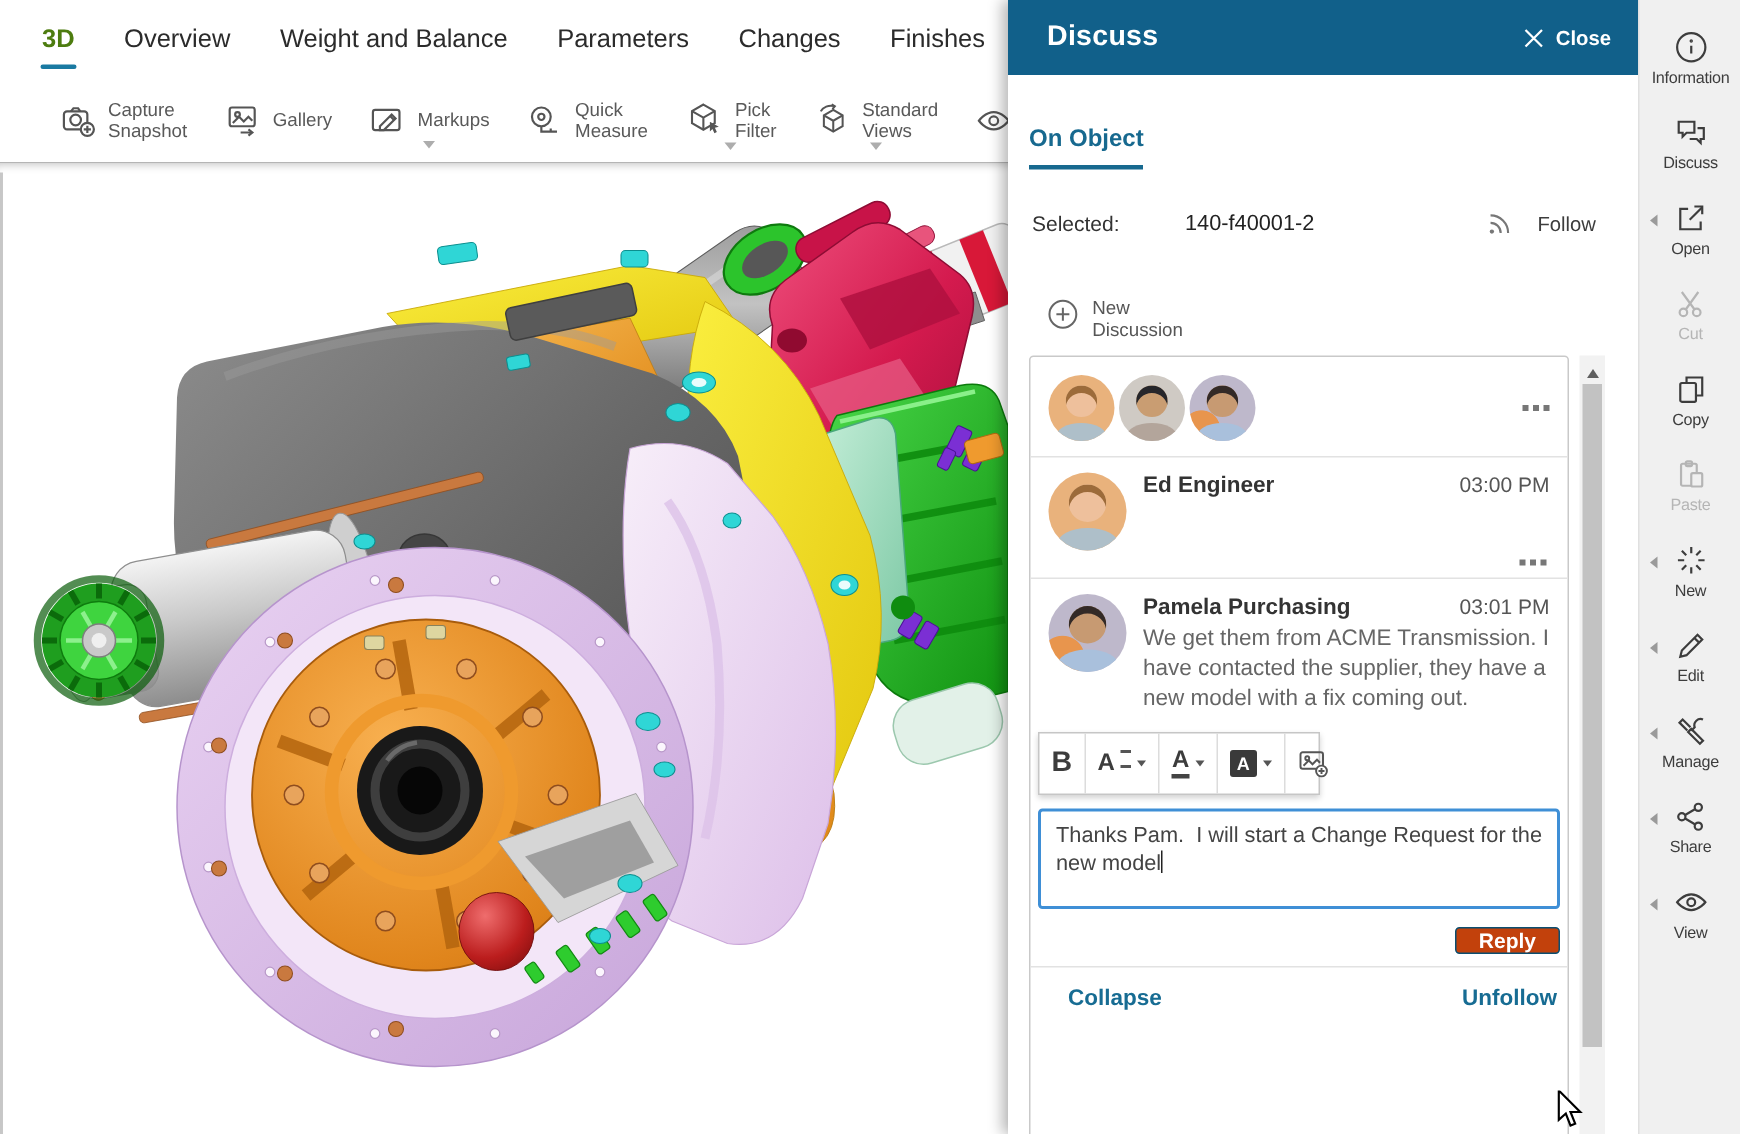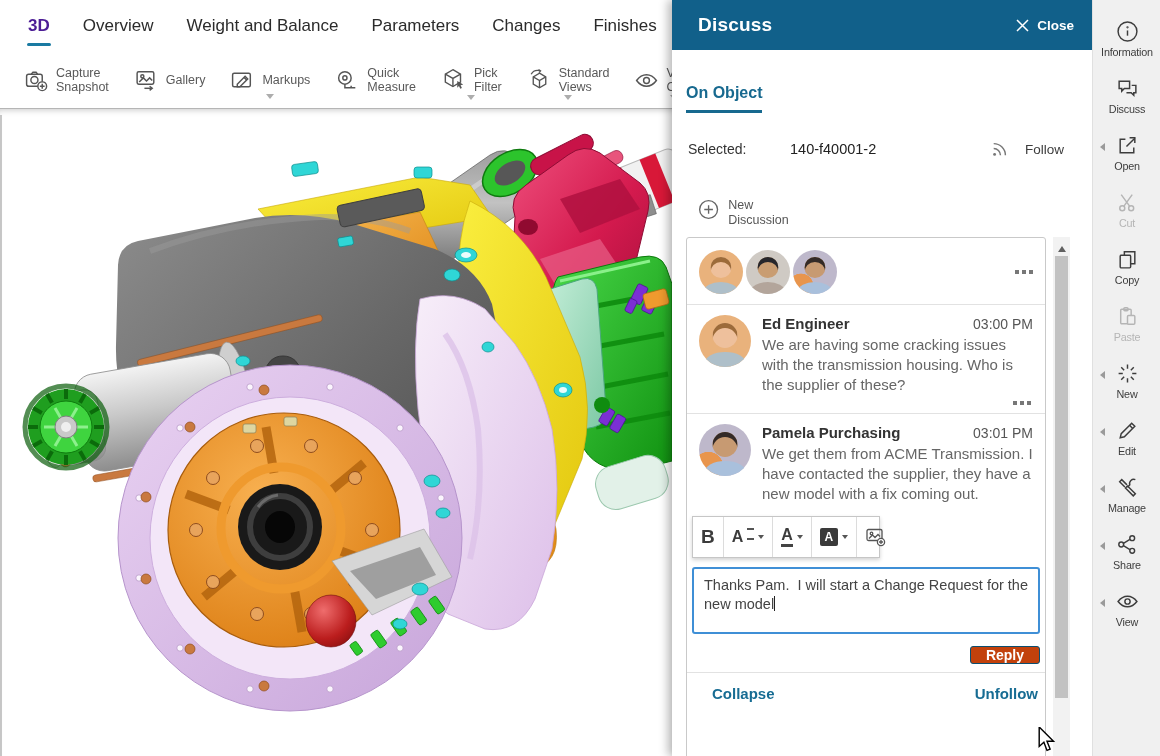--- a/index.html
+++ b/index.html
@@ -3,25 +3,25 @@
 <meta charset="utf-8">
 <style>
   html,body{margin:0;padding:0;}
   body{width:1160px;height:756px;position:relative;overflow:hidden;background:#fff;
        font-family:"Liberation Sans",sans-serif;color:#333;}
   .left-region{position:absolute;left:0;top:0;width:672px;height:756px;background:#fff;}
 
   
   .tabbar{height:52px;display:flex;align-items:center;gap:33px;padding-left:28px;background:#fff;}
   .tab{font-size:17px;color:#2b2b2b;position:relative;cursor:pointer;white-space:nowrap;}
-  .tab.active{color:#4c1d95;font-weight:bold;}
+  .tab.active{color:#4d7c0f;font-weight:bold;}
   .tab.active::after{content:"";position:absolute;left:-1px;right:-1px;bottom:-10px;height:3px;background:#1a7aa2;border-radius:2px;}
 
   
-  .toolbar{height:56px;display:flex;align-items:center;gap:25px;padding-left:24px;background:#fff;}
+  .toolbar{height:56px;display:flex;align-items:center;gap:25px;padding-left:40px;background:#fff;}
   .tool-btn{display:flex;align-items:center;gap:7px;position:relative;cursor:pointer;color:#565656;}
   .tool-btn svg{flex:none;}
   .tlbl{font-size:12.5px;line-height:1.15;color:#595959;}
   .w60{max-width:62px;} .w52{max-width:54px;} .w34{max-width:36px;} .w58{max-width:60px;}
   .tool-caret{position:absolute;bottom:-10px;left:50%;transform:translateX(-50%);
               width:0;height:0;border:4px solid transparent;border-top:5px solid #adadad;}
 
   
   .viewport{position:absolute;left:0;top:108px;width:672px;height:648px;background:#fff;
             border-top:1px solid #b5b5b5;box-shadow:inset 0 5px 6px -4px rgba(0,0,0,.22);}
@@ -489,21 +489,20 @@
       </div>
       <div class="hdiv"></div>
 
       <div class="message">
         <div class="avatar big av1"></div>
         <div class="msg-body">
           <div class="msg-head">
             <span class="msg-author">Ed Engineer</span>
             <span class="msg-time">03:00 PM</span>
           </div>
-          <div class="msg-text">We are having some cracking issues with the transmission housing. Who is the supplier of these?</div>
         </div>
       </div>
       <div class="dots-row">
           <div class="dots">
             <i></i>
             <i></i>
             <i></i>
           </div>
         </div>
       <div class="hdiv"></div>

